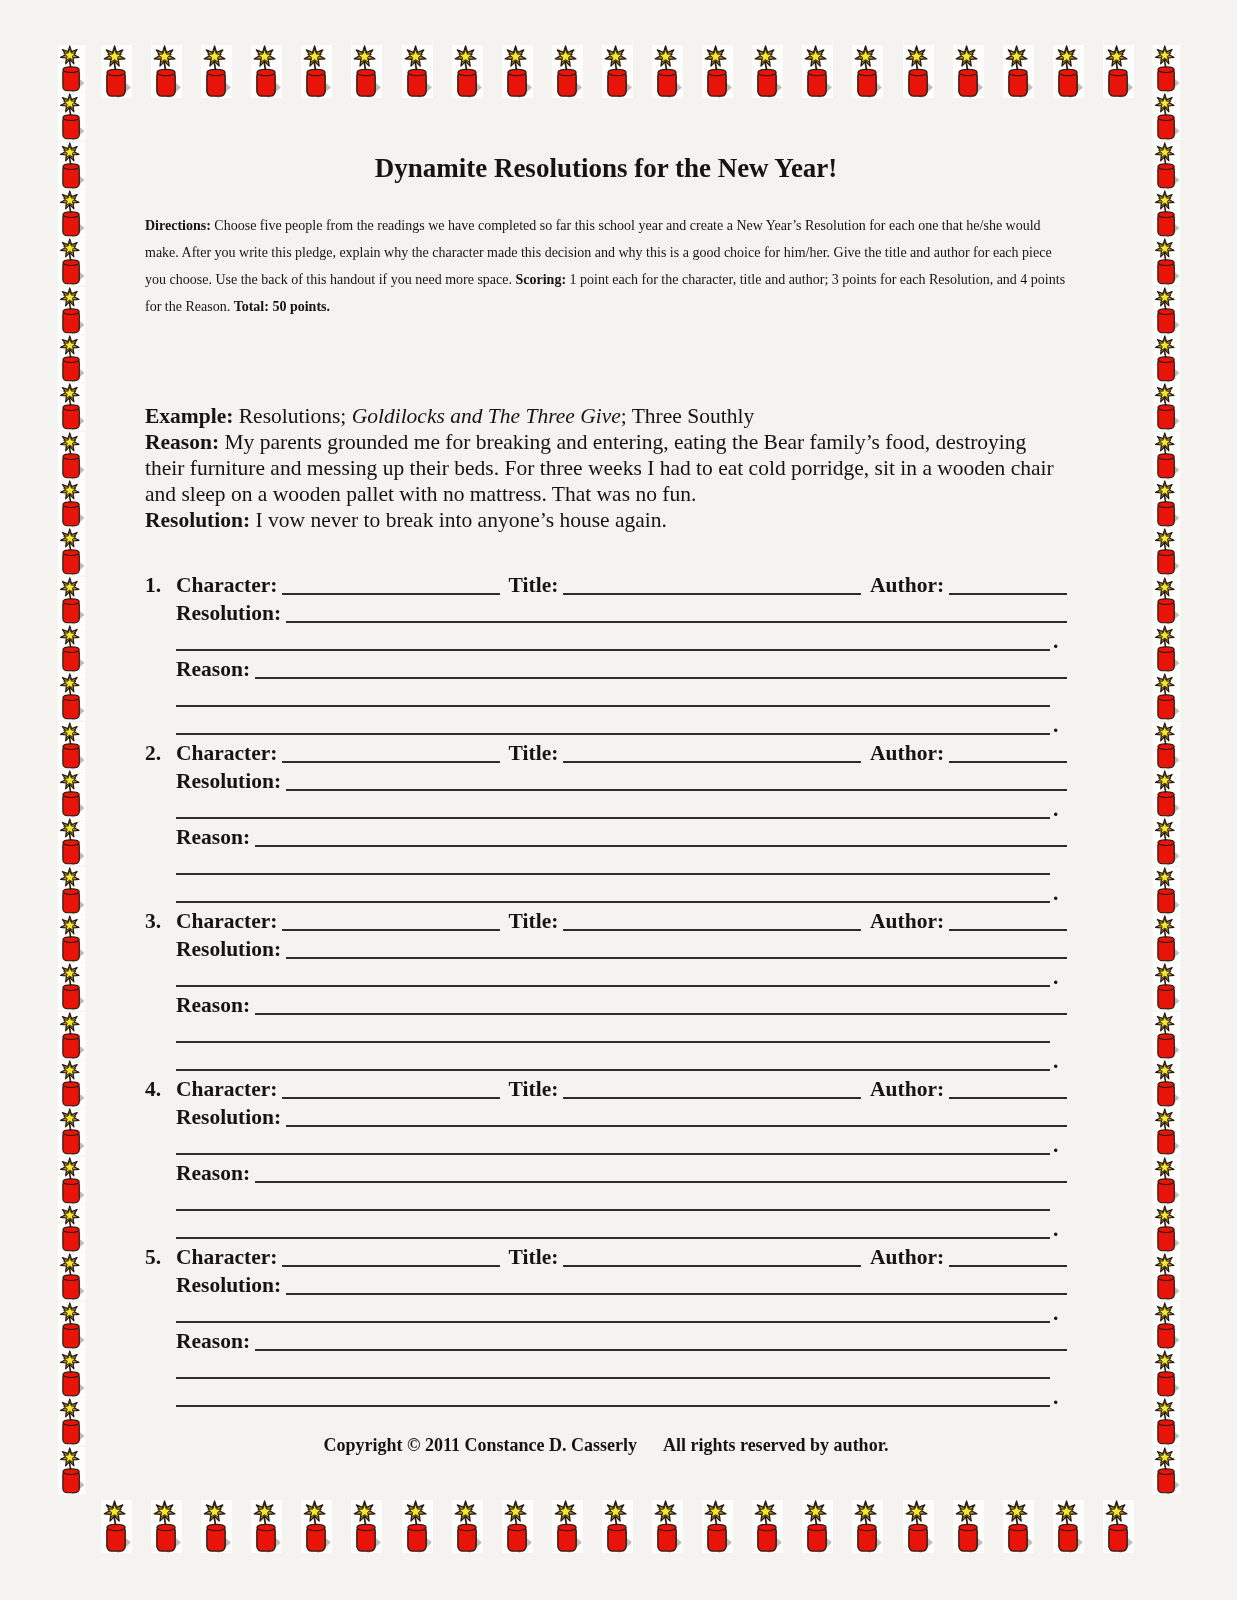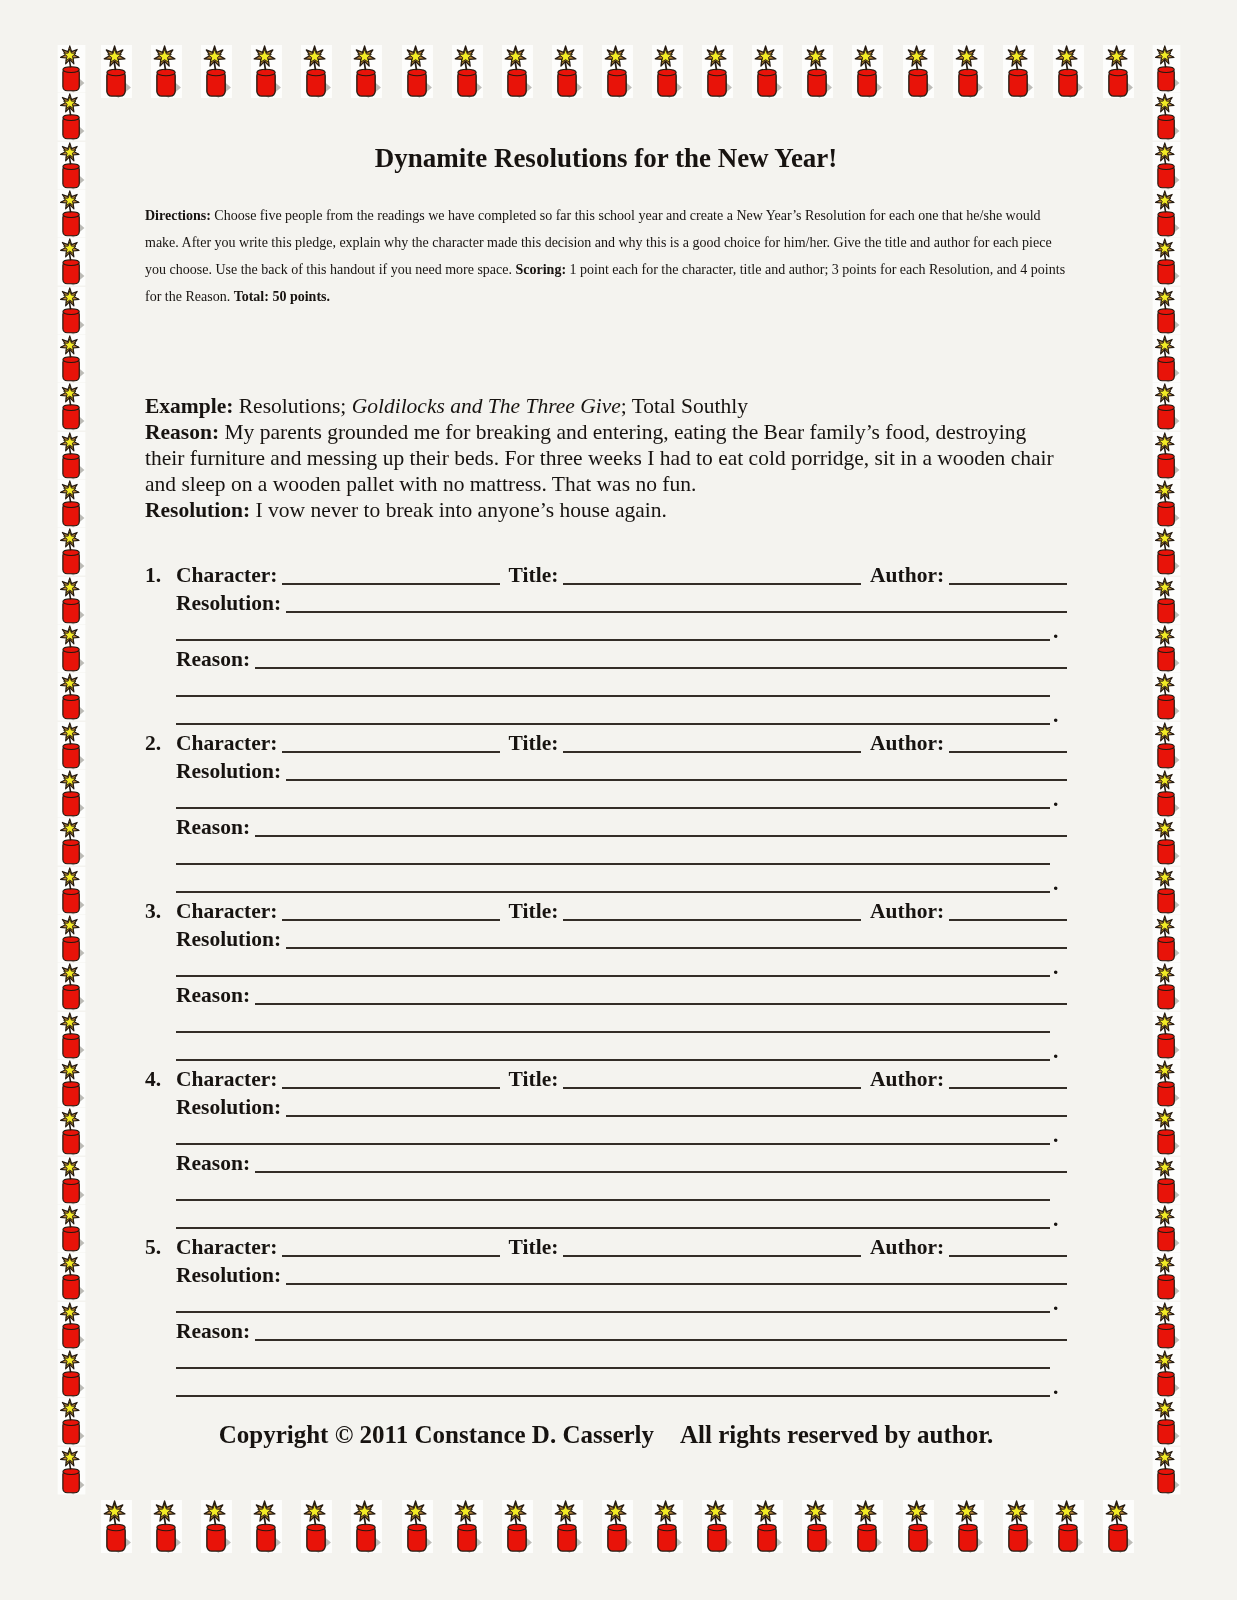--- a/index.html
+++ b/index.html
@@ -12,38 +12,38 @@
         font-family:"Liberation Serif","DejaVu Serif",serif;color:var(--text);overflow:hidden;}
   
   .border-row{position:absolute;display:flex;justify-content:space-between;}
   .border-top{left:100px;top:45px;width:1035px;}
   .border-bottom{left:100px;top:1500px;width:1035px;}
   .border-col{position:absolute;top:45px;height:1450px;display:flex;flex-direction:column;justify-content:space-between;}
   .border-left{left:55px;}
   .border-right{left:1150px;}
   .cracker{width:33px;height:54px;display:block;}
   
-  .content{position:absolute;left:145px;top:142px;width:922px;}
+  .content{position:absolute;left:145px;top:152px;width:922px;}
   .title{margin:0;text-align:center;font-weight:bold;font-size:27px;line-height:32px;}
   .directions{margin:28px 0 0 0;font-size:14px;line-height:27px;height:162px;}
   .example{margin-top:29px;font-size:21.5px;line-height:26px;height:131px;}
   .example p{margin:0;}
   .form{margin-top:36px;}
   .item{height:168px;}
   .row{display:flex;align-items:flex-end;height:28px;font-size:21.5px;font-weight:bold;}
   .num{flex:none;width:31px;}
   .lbl{flex:none;padding-right:5px;white-space:nowrap;}
   .pad{padding-left:9px;}
   .blank{border-bottom:2px solid var(--line);margin-bottom:3px;height:0;align-self:flex-end;}
   .grow{flex:1;}
   .b-char{flex:1.75;}
   .b-title{flex:2.4;}
   .b-author{flex:0.95;}
   .period{flex:none;width:14px;padding-left:3px;}
-  .footer{margin-top:22px;text-align:center;font-weight:bold;font-size:25px;line-height:26px;}
+  .footer{margin-top:22px;text-align:center;font-weight:bold;font-size:18px;line-height:26px;}
   .footer p{margin:0;}
   .footer .gap{display:inline-block;width:26px;}
 </style>
 </head>
 <body>
 
 <svg width="0" height="0" style="position:absolute" aria-hidden="true">
   <symbol id="firecracker" viewBox="0 0 34 56">
     <rect x="1" y="0" width="32" height="55" fill="var(--c-tile)"></rect>
     <polygon points="12,50 24,37 32,44 19,55" fill="var(--c-shadow)"></polygon>
@@ -372,21 +372,21 @@
       </svg>
     </div>
 
   <div class="content">
 
     <h1 class="title">Dynamite Resolutions for the New Year!</h1>
 
     <p class="directions"><b>Directions:</b><span> Choose five people from the readings we have completed so far this school year and create a New Year’s Resolution for each one that he/she would make. After you write this pledge, explain why the character made this decision and why this is a good choice for him/her. Give the title and author for each piece you choose. Use the back of this handout if you need more space. </span><b>Scoring:</b><span> 1 point each for the character, title and author; 3 points for each Resolution, and 4 points for the Reason. </span><b>Total: 50 points.</b></p>
 
     <div class="example">
-      <p><b>Example:</b><span> Resolutions; </span><i>Goldilocks and The Three Give</i><span>; Total Southly</span></p>
+      <p><b>Example:</b><span> Resolutions; </span><i>Goldilocks and The Three Give</i><span>; Three Southly</span></p>
       <p><b>Reason:</b><span> My parents grounded me for breaking and entering, eating the Bear family’s food, destroying their furniture and messing up their beds. For three weeks I had to eat cold porridge, sit in a wooden chair and sleep on a wooden pallet with no mattress. That was no fun.</span></p>
       <p><b>Resolution:</b><span> I vow never to break into anyone’s house again.</span></p>
     </div>
 
     <div class="form">
 
       <div class="item">
         <div class="row">
           <span class="num">1.</span>
           <span class="lbl">Character:</span>

